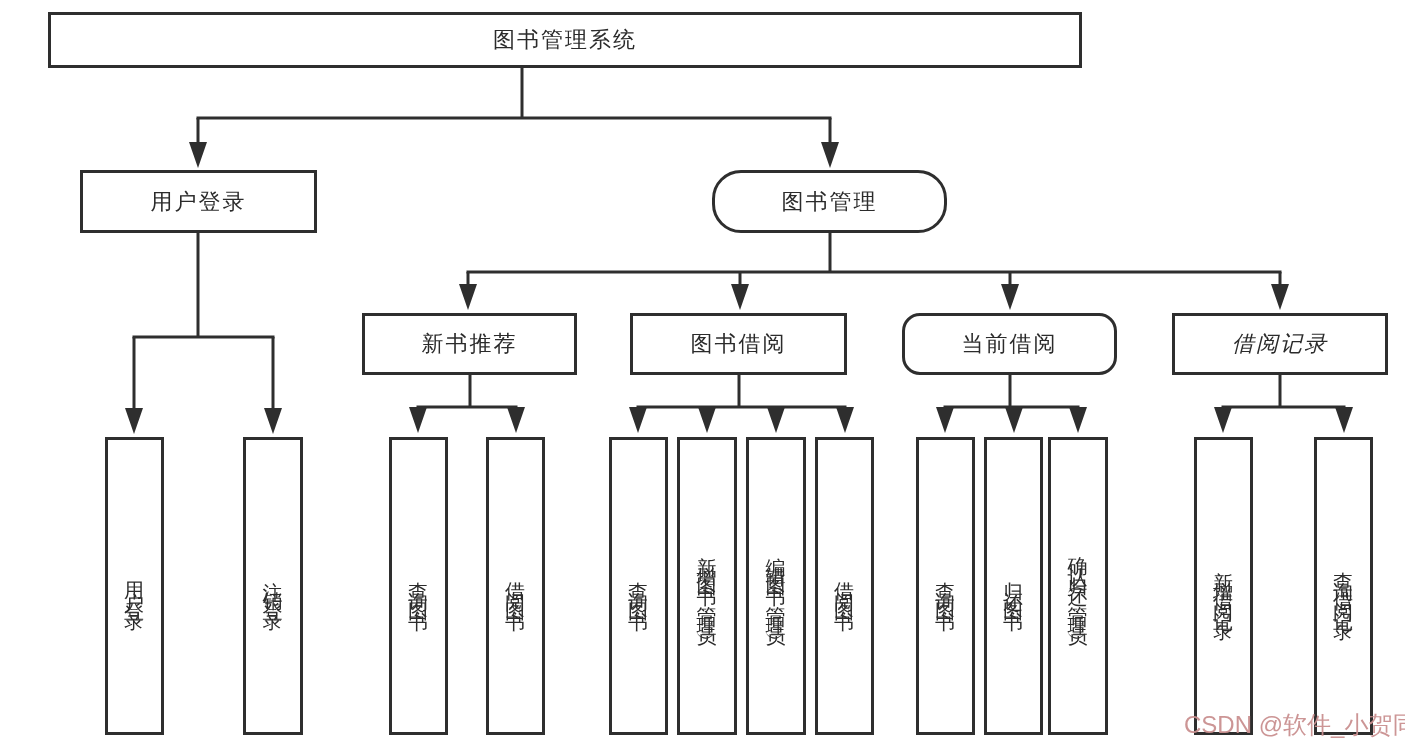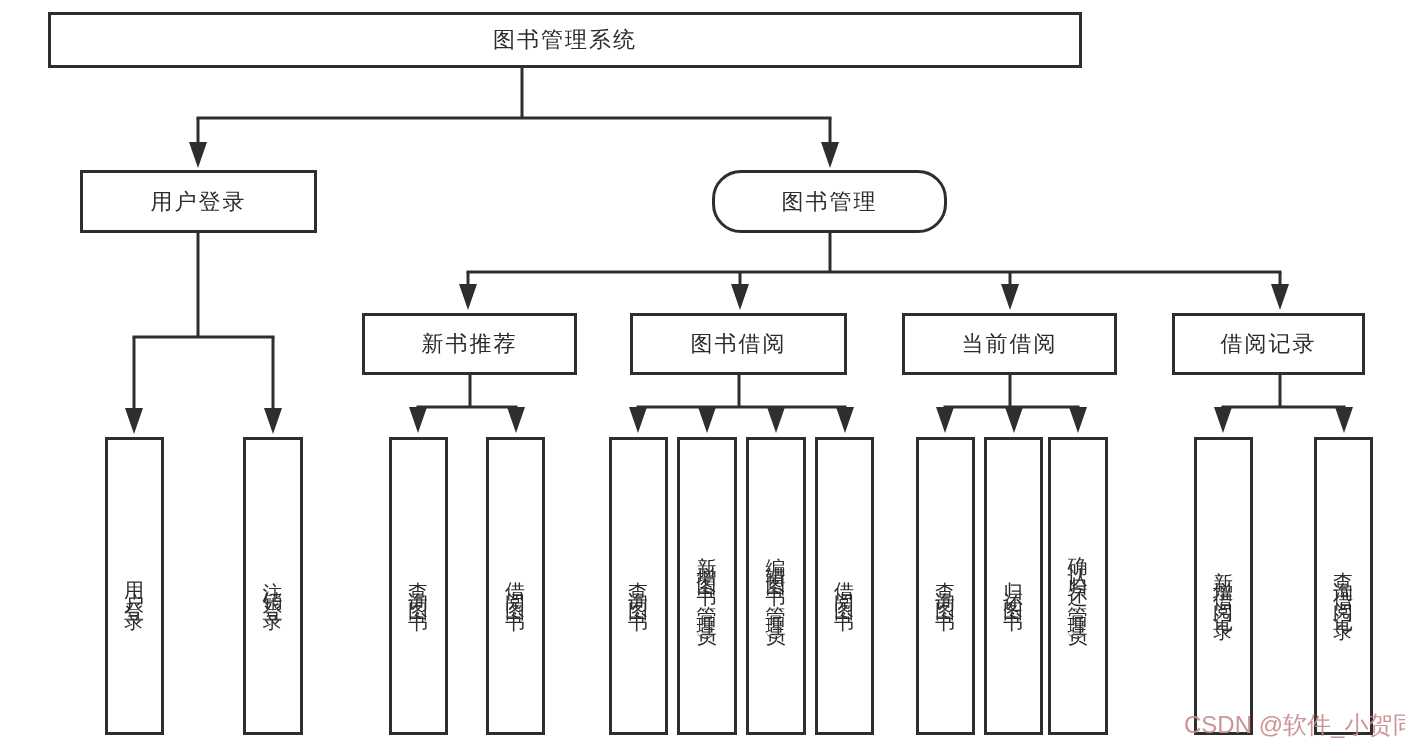--- a/index.html
+++ b/index.html
@@ -131,24 +131,24 @@
   <div class="node h-node" style="left:712px; top:170px; width:235px; height:63px;border-radius:29px;">
     <span>图书管理</span>
   </div>
 
   <div class="node h-node" style="left:630px; top:313px; width:217px; height:62px;">
     <span>图书借阅</span>
   </div>
   <div class="node h-node" style="left:362px; top:313px; width:215px; height:62px;">
     <span>新书推荐</span>
   </div>
-  <div class="node h-node" style="left:902px; top:313px; width:215px; height:62px;">
+  <div class="node h-node" style="left:902px; top:313px; width:215px; height:62px;border-radius:18px;">
     <span>当前借阅</span>
   </div>
-  <div class="node h-node" style="left:1172px; top:313px; width:193px; height:62px;">
+  <div class="node h-node" style="left:1172px; top:313px; width:216px; height:62px;font-style:italic;">
     <span>借阅记录</span>
   </div>
 
   <div class="node leaf" style="left:105px; top:437px; width:59px; height:298px;">
     <span class="vtext">用户登录</span>
   </div>
   <div class="node leaf" style="left:243px; top:437px; width:60px; height:298px;">
     <span class="vtext">注销登录</span>
   </div>
 

